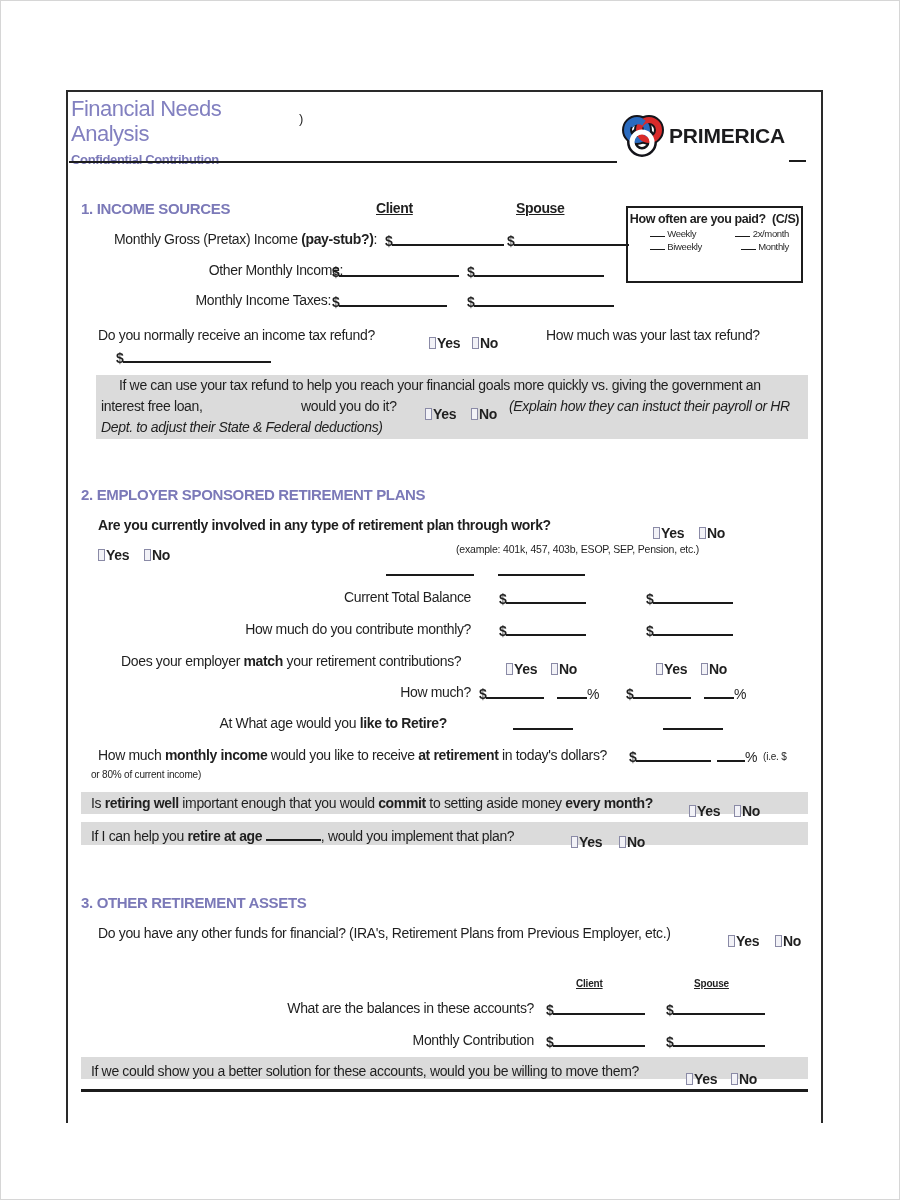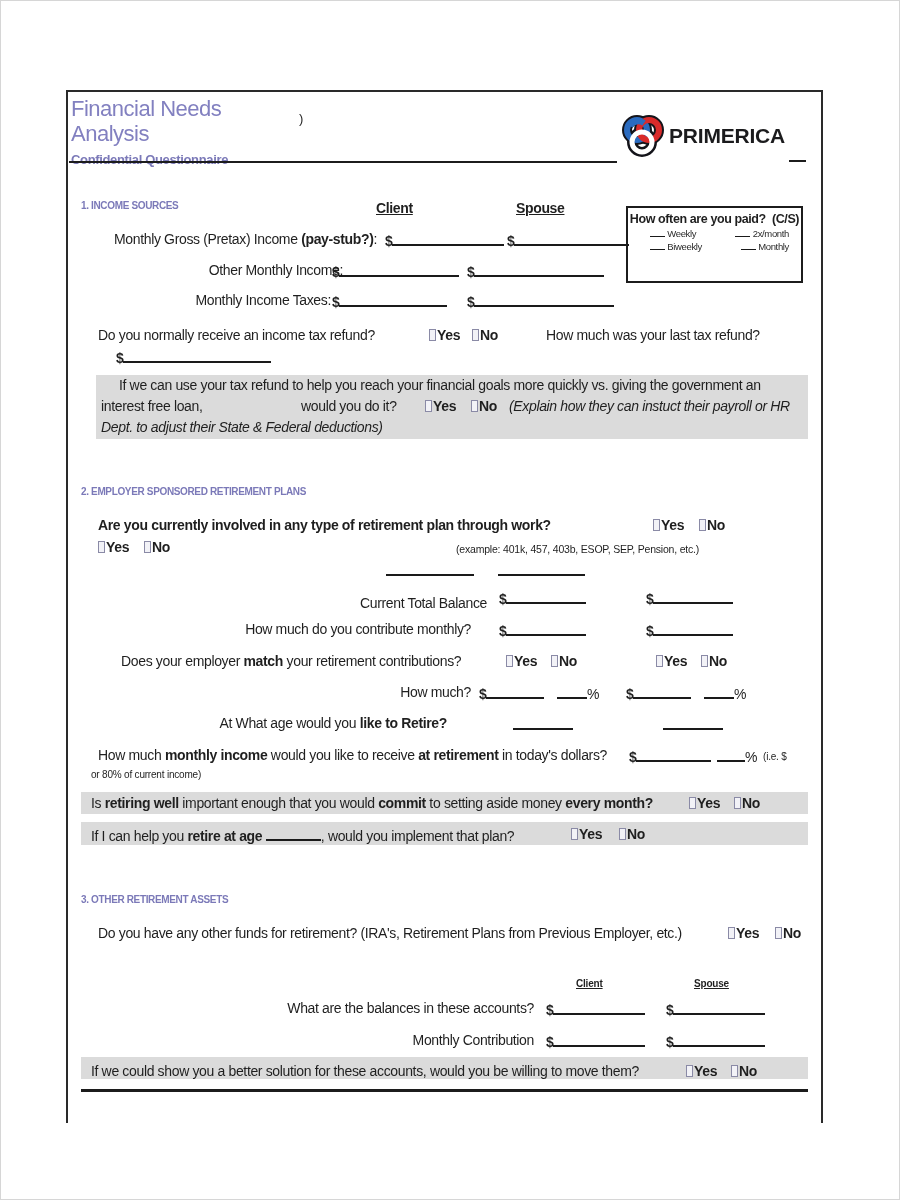--- a/index.html
+++ b/index.html
@@ -9,25 +9,25 @@
     color:#1f1f1f;letter-spacing:-0.35px;overflow:hidden;
     border:1px solid #d6d6d6;box-sizing:border-box;
   }
   .t{position:absolute;white-space:nowrap;font-size:14px;line-height:1.25;}
   .purple{color:#7b79b8;font-weight:bold;}
   .title{font-size:22px;color:#8280c0;font-weight:normal;line-height:1.15;letter-spacing:-0.5px;}
   .subtitle{font-size:13px;color:#7b79b8;font-weight:bold;}
   .hline{position:absolute;height:2px;background:#1c1c1c;}
   .form-box{position:absolute;left:65px;top:89px;width:757px;height:1033px;
     border-left:2px solid #2a2a2a;border-top:2px solid #2a2a2a;border-right:2px solid #2a2a2a;box-sizing:border-box;}
-  .heading{font-size:10px;}
+  .heading{font-size:15px;}
   .colhead{font-weight:bold;text-decoration:underline;}
   .blank{display:inline-block;border-bottom:2px solid #1a1a1a;height:13px;vertical-align:baseline;}
   .money{position:absolute;font-weight:bold;}
-  .yn{position:absolute;}
+  .yn{position:absolute;margin-top:8px;}
   .yn b{font-weight:bold;}
   .cb{display:inline-block;width:5px;height:10px;border:1px solid #8a8aa6;background:#f2f2f7;margin-right:1px;vertical-align:-1px;}
   .gray-bar{position:absolute;background:#dbdbdb;}
   .italic{font-style:italic;}
   .small{font-size:10px;letter-spacing:-0.2px;}
   .ralign{position:absolute;text-align:right;}
   .paybox{position:absolute;border:2px solid #1c1c1c;box-sizing:border-box;padding-top:4px;}
   .pb-title{font-size:12.5px;font-weight:bold;text-align:center;letter-spacing:-0.4px;}
   .pb-row{font-size:9.5px;display:flex;justify-content:space-between;padding:1px 12px 0 22px;color:#2a2a2a;}
   .pb-opt .blank{border-bottom-width:1.5px;height:9px;}
@@ -53,21 +53,21 @@
       <circle cx="28" cy="17" r="10" fill="none" stroke="#14141a" stroke-width="10"></circle>
       <circle cx="21" cy="29" r="10" fill="none" stroke="#14141a" stroke-width="10"></circle>
       <circle cx="16" cy="17" r="10" fill="none" stroke="#2b6bbf" stroke-width="6"></circle>
       <circle cx="28" cy="17" r="10" fill="none" stroke="#d92b2b" stroke-width="6"></circle>
       <circle cx="21" cy="29" r="10" fill="none" stroke="#ffffff" stroke-width="5"></circle>
       <path d="M 9 13 A 10 10 0 0 1 23 10" fill="none" stroke="#2b6bbf" stroke-width="6"></path>
     </svg>
     <span class="brand">PRIMERICA</span>
   </div>
 
-  <div class="t subtitle" style="left:70px;top:151px;">Confidential Questionnaire</div>
+  <div class="t subtitle" style="left:70px;top:151px;">Confidential Contribution</div>
   <div class="hline" style="left:68px;top:160px;width:548px;"></div>
   <div class="hline" style="left:788px;top:159px;width:17px;"></div>
 
   <div class="t purple heading" style="left:80px;top:199px;">1. INCOME SOURCES</div>
   <div class="t colhead" style="left:375px;top:199px;">Client</div>
   <div class="t colhead" style="left:515px;top:199px;">Spouse</div>
 
   <div class="paybox" style="left:625px;top:205px;width:177px;height:77px;">
     <div class="pb-title">
       <span>How often are you paid?</span>&nbsp;
@@ -136,21 +136,21 @@
     <span class="yn" style="left:143px;"><span class="cb"></span><b>No</b></span>
     <span class="small" style="position:absolute;left:455px;top:4px;font-size:10.5px;">(example: 401k, 457, 403b, ESOP, SEP, Pension, etc.)</span>
   </div>
 
   <div class="t" style="left:0;top:560px;width:100%;height:16px;">
     <span class="blank" style="position:absolute;left:385px;width:88px;"></span>
     <span class="blank" style="position:absolute;left:497px;width:87px;"></span>
   </div>
 
   <div class="t" style="left:0;top:588px;width:100%;height:20px;">
-    <span class="ralign" style="left:116px;width:370px;margin-top:6px;">Current Total Balance</span>
+    <span class="ralign" style="left:100px;width:370px;">Current Total Balance</span>
     <span class="money" style="left:498px;"><span>$</span><span class="blank" style="width:80px"></span></span>
     <span class="money" style="left:645px;"><span>$</span><span class="blank" style="width:80px"></span></span>
   </div>
 
   <div class="t" style="left:0;top:620px;width:100%;height:20px;">
     <span class="ralign" style="left:100px;width:370px;">How much do you contribute monthly?</span>
     <span class="money" style="left:498px;"><span>$</span><span class="blank" style="width:80px"></span></span>
     <span class="money" style="left:645px;"><span>$</span><span class="blank" style="width:80px"></span></span>
   </div>
 
@@ -204,21 +204,21 @@
     <span style="position:absolute;left:90px;">
       <span>If I can help you </span><b>retire at age</b>&nbsp;<span class="blank" style="width:55px"></span><span>, would you implement that plan?</span>
     </span>
     <span class="yn" style="left:570px;"><span class="cb"></span><b>Yes</b></span>
     <span class="yn" style="left:618px;"><span class="cb"></span><b>No</b></span>
   </div>
 
   <div class="t purple heading" style="left:80px;top:893px;">3. OTHER RETIREMENT ASSETS</div>
 
   <div class="t" style="left:0;top:924px;width:100%;height:20px;">
-    <span style="position:absolute;left:97px;">Do you have any other funds for retirement? (IRA's, Retirement Plans from Previous Employer, etc.)</span>
+    <span style="position:absolute;left:97px;">Do you have any other funds for financial? (IRA's, Retirement Plans from Previous Employer, etc.)</span>
     <span class="yn" style="left:727px;"><span class="cb"></span><b>Yes</b></span>
     <span class="yn" style="left:774px;"><span class="cb"></span><b>No</b></span>
   </div>
 
   <div class="t small" style="left:575px;top:977px;text-decoration:underline;font-weight:bold;">Client</div>
   <div class="t small" style="left:693px;top:977px;text-decoration:underline;font-weight:bold;">Spouse</div>
 
   <div class="t" style="left:0;top:999px;width:100%;height:20px;">
     <span class="ralign" style="left:160px;width:373px;">What are the balances in these accounts?</span>
     <span class="money" style="left:545px;"><span>$</span><span class="blank" style="width:92px"></span></span>

